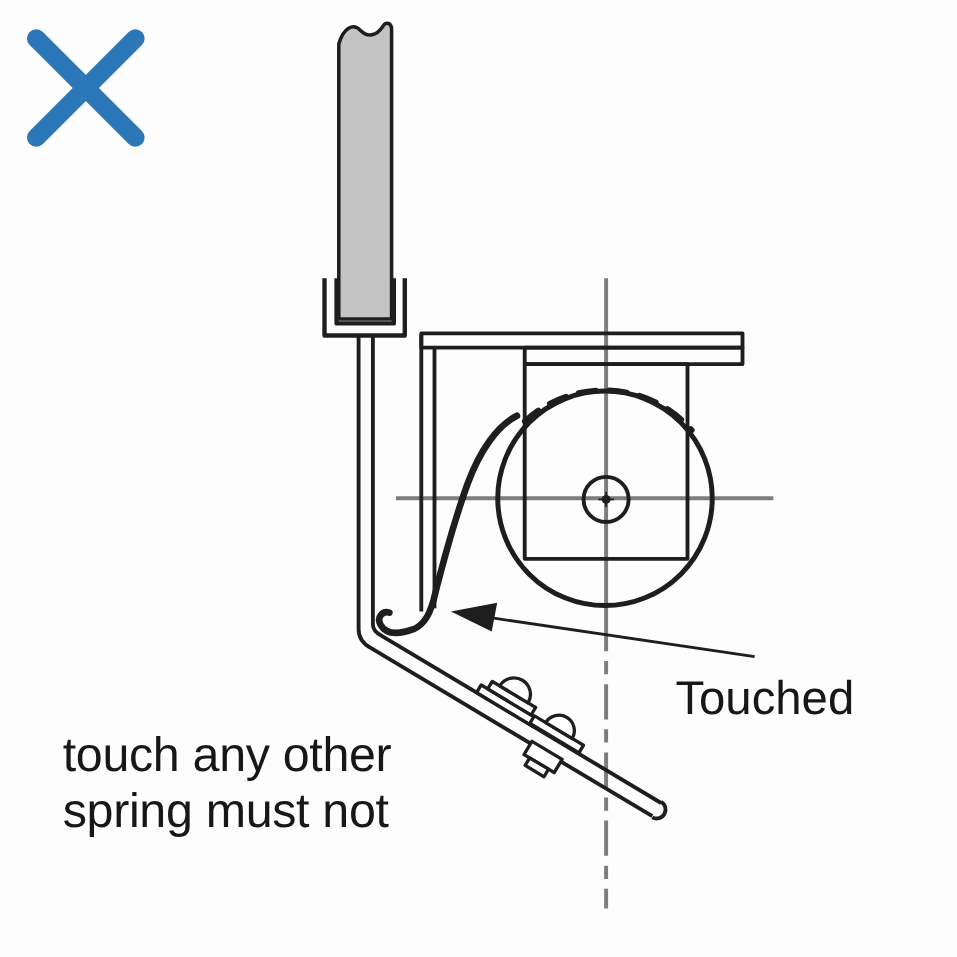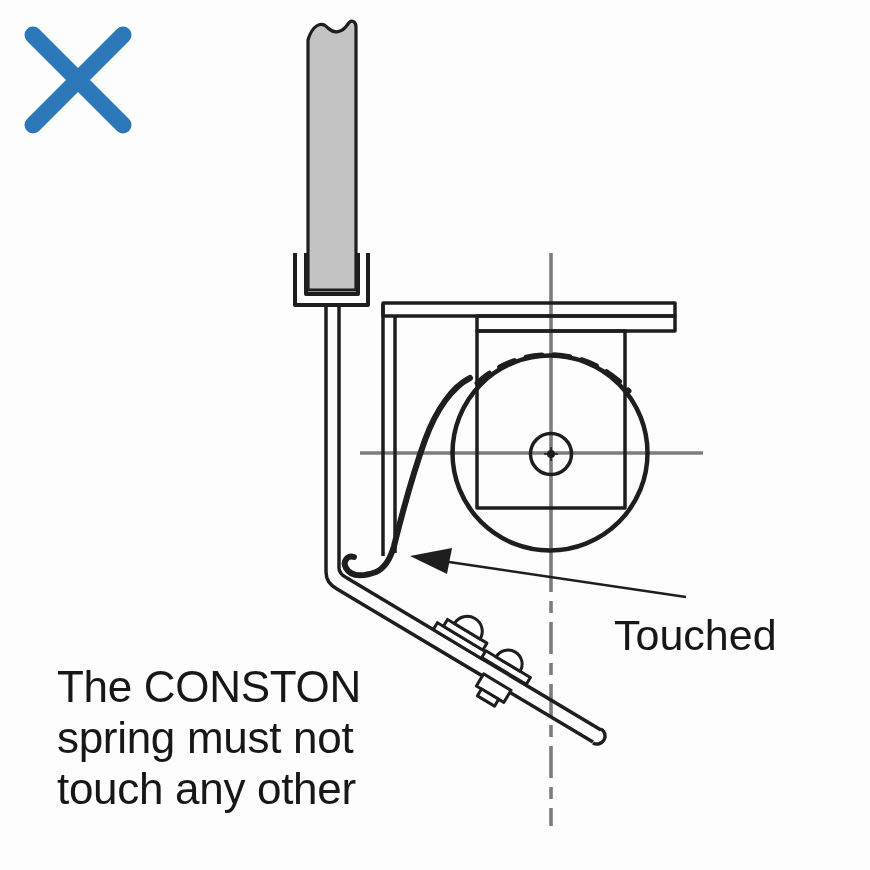--- a/index.html
+++ b/index.html
@@ -88,18 +88,17 @@
 
     <g>
       <line x1="33" y1="35" x2="123" y2="125" stroke="#2b77b7" stroke-width="17" stroke-linecap="round"></line>
       <line x1="123" y1="35" x2="33" y2="125" stroke="#2b77b7" stroke-width="17" stroke-linecap="round"></line>
     </g>
   </svg>
 
   <div class="touched-label">Touched</div>
 
   <div class="caption">
-    <div>The CONSTON</div>
+    <div>touch any other</div>
     <div>spring must not</div>
-    <div>touch any other</div>
   </div>
 
 </div>
 
 </body></html>

